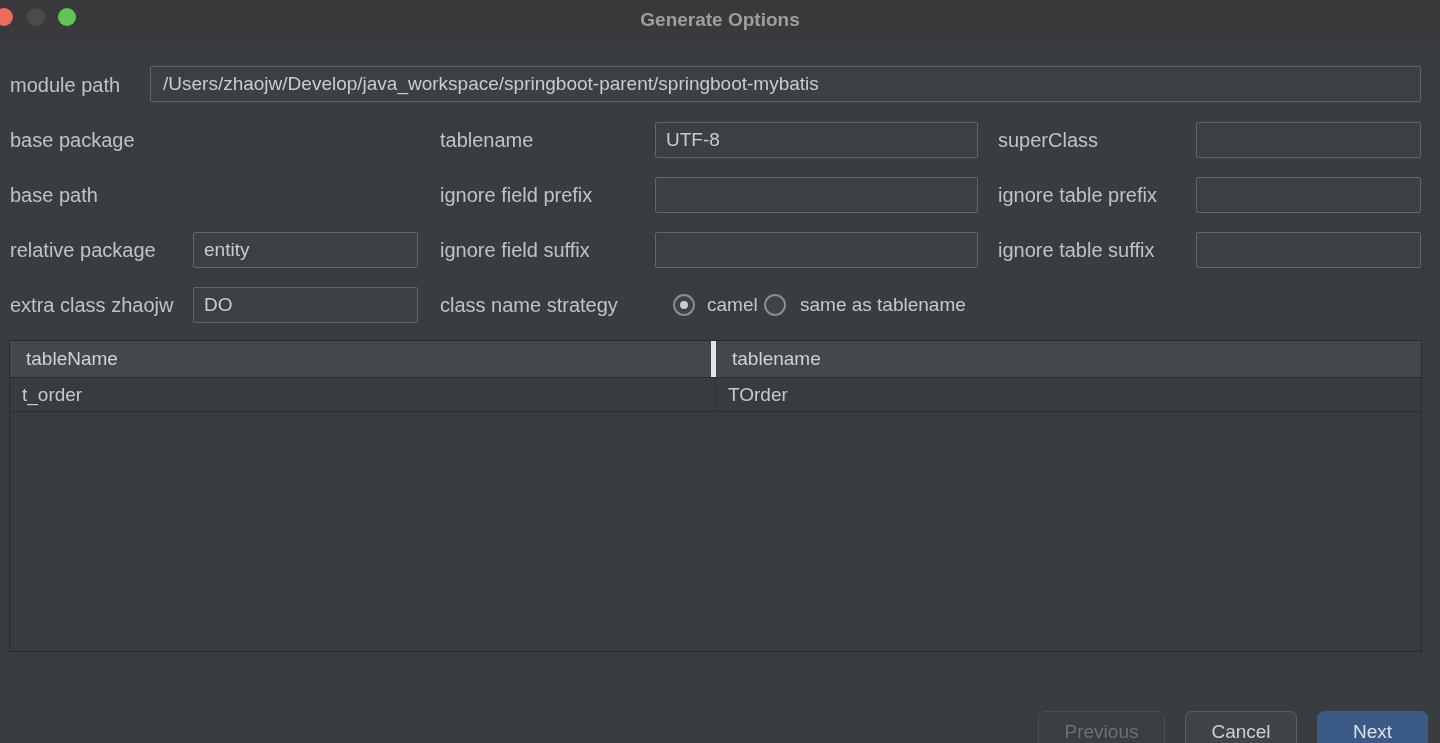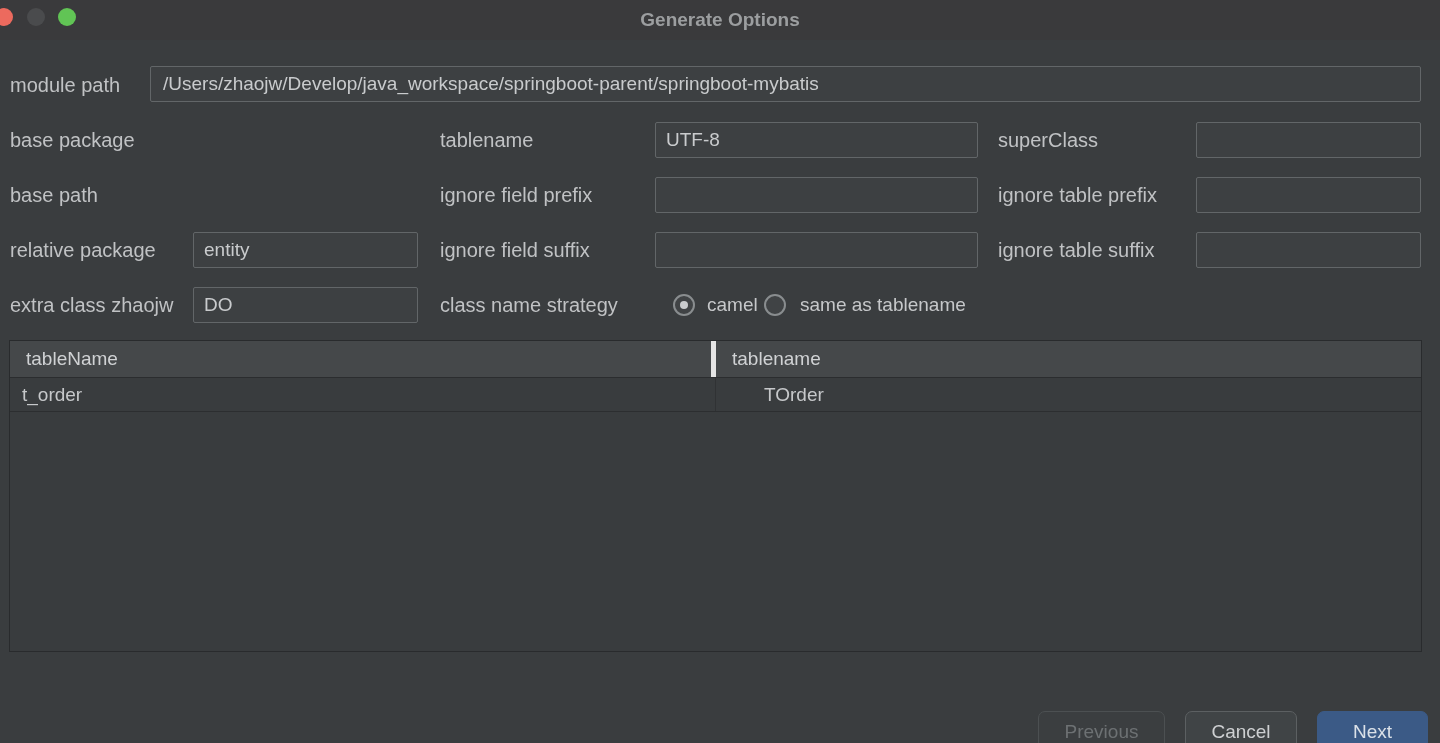--- a/index.html
+++ b/index.html
@@ -91,21 +91,20 @@
   .th {
     color: #d0d2d4; font-size: 19px; line-height: 36px;
     padding-left: 16px;
   }
   .th-1 { width: 706px; border-right: 5px solid #e5e5e5; }
   .th-2 { flex: 1; }
   .trow {
     position: absolute; left: 0; top: 37px; width: 100%; height: 34px;
     border-bottom: 1px solid #2c2e30;
     display: flex;
-    gap: 36px;
   }
   .td {
     color: #c6c8ca; font-size: 19px; line-height: 33px;
     padding-left: 12px;
   }
   .td-1 { width: 706px; border-right: 1px solid #303234; }
   .td-2 { flex: 1; }
 
   
   .footer {

